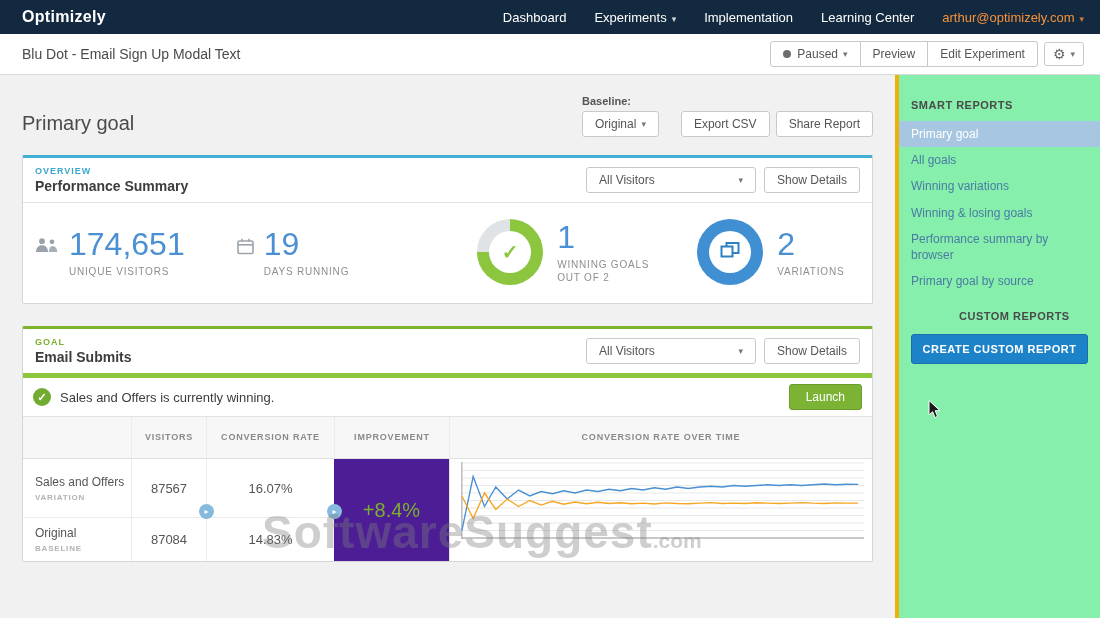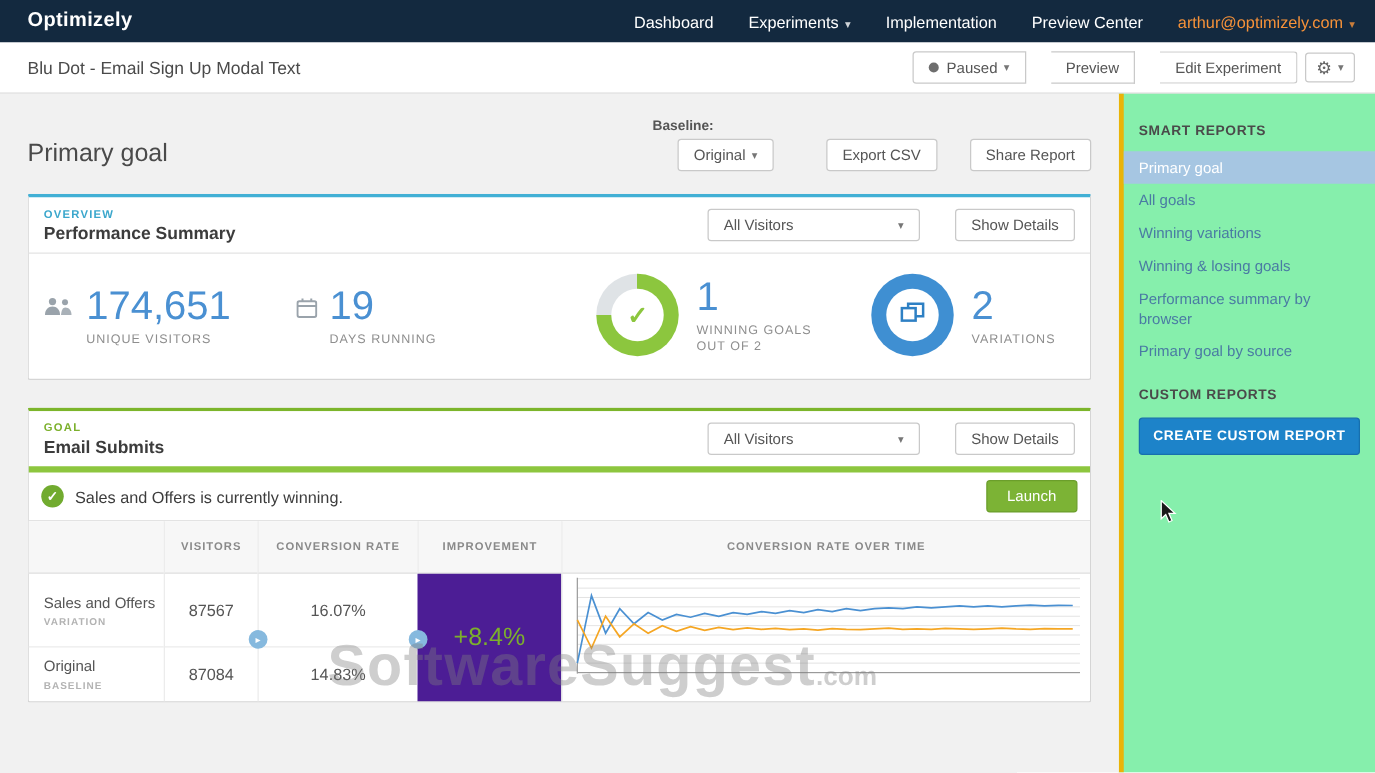--- a/index.html
+++ b/index.html
@@ -17,21 +17,21 @@
   .caret { font-size:9px; margin-left:5px; opacity:.8; }
 
   
   .titlebar { height:41px; background:#fff; border-bottom:1px solid #d9d9d9;
               display:flex; align-items:center; padding:0 16px 0 22px;justify-content:flex-end; }
   .page-title { font-size:14px; color:#4a4a4a; }
   .tb-controls { margin-left:auto; display:flex; align-items:center; }
   button { font-family:inherit; }
   .btn { background:#fff; border:1px solid #c9c9c9; font-size:12px; color:#555;
          padding:5px 12px; cursor:pointer; display:inline-flex; align-items:center;
-         border-radius:3px; white-space:nowrap;margin-left:20px; }
+         border-radius:3px; white-space:nowrap; }
   .btn-group { display:flex; }
   .btn-group .btn { border-radius:0; }
   .btn-group .btn:first-child { border-radius:3px 0 0 3px; }
   .btn-group .btn:last-child { border-radius:0 3px 3px 0; }
   .btn-group .btn + .btn { border-left:none; }
   .gear-btn { margin-left:6px; padding:5px 8px; }
   .gear { font-size:14px; line-height:12px; color:#666; }
   .dot { display:inline-block; width:8px; height:8px; background:#6e6e6e;
          border-radius:50%; margin-right:6px; }
 
@@ -122,21 +122,21 @@
                 cursor:pointer; padding:0; }
   .expand-1 { left:176px; top:87px; }
   .expand-2 { left:304px; top:87px; }
 
   
   .sr-header { font-size:11px; font-weight:700; color:#4a4a4a; letter-spacing:.5px;
                padding:0 12px; margin-bottom:10px; }
   .sr-item { font-size:12px; color:#4a7ba3; padding:5px 12px; line-height:1.35;
              cursor:pointer; }
   .sr-item.selected { background:#a6c6e2; color:#fff; }
-  .cr-header { margin-top:16px; margin-bottom:0; }
+  .cr-header { margin-top:16px; margin-bottom:0;margin-left:48px; }
   .create-btn { margin:12px 12px 0; width:calc(100% - 24px); background:#1d83c9;
                 border:1px solid #176fae; color:#fff; font-size:11px; font-weight:700;
                 letter-spacing:.5px; padding:8px 0; border-radius:3px; cursor:pointer;
                 display:block; text-align:center; }
 
   
   .watermark { position:absolute; left:262px; top:430px; z-index:6; pointer-events:none;
                color:rgba(125,125,125,.38); white-space:nowrap; }
   .wm-main { font-size:46px; font-weight:700; letter-spacing:1px; }
   .wm-suffix { font-size:21px; font-weight:700;margin-top:48px; }
@@ -153,21 +153,21 @@
       <span class="nav-link">
         <span>Dashboard</span>
       </span>
       <span class="nav-link">
         <span>Experiments</span><span class="caret">▾</span>
       </span>
       <span class="nav-link">
         <span>Implementation</span>
       </span>
       <span class="nav-link">
-        <span>Preview Center</span>
+        <span>Learning Center</span>
       </span>
       <span class="nav-link account">
         <span>arthur@optimizely.com</span><span class="caret">▾</span>
       </span>
     </nav>
   </header>
 
   <div class="titlebar">
     <span class="page-title">Blu Dot - Email Sign Up Modal Text</span>
     <div class="tb-controls">

